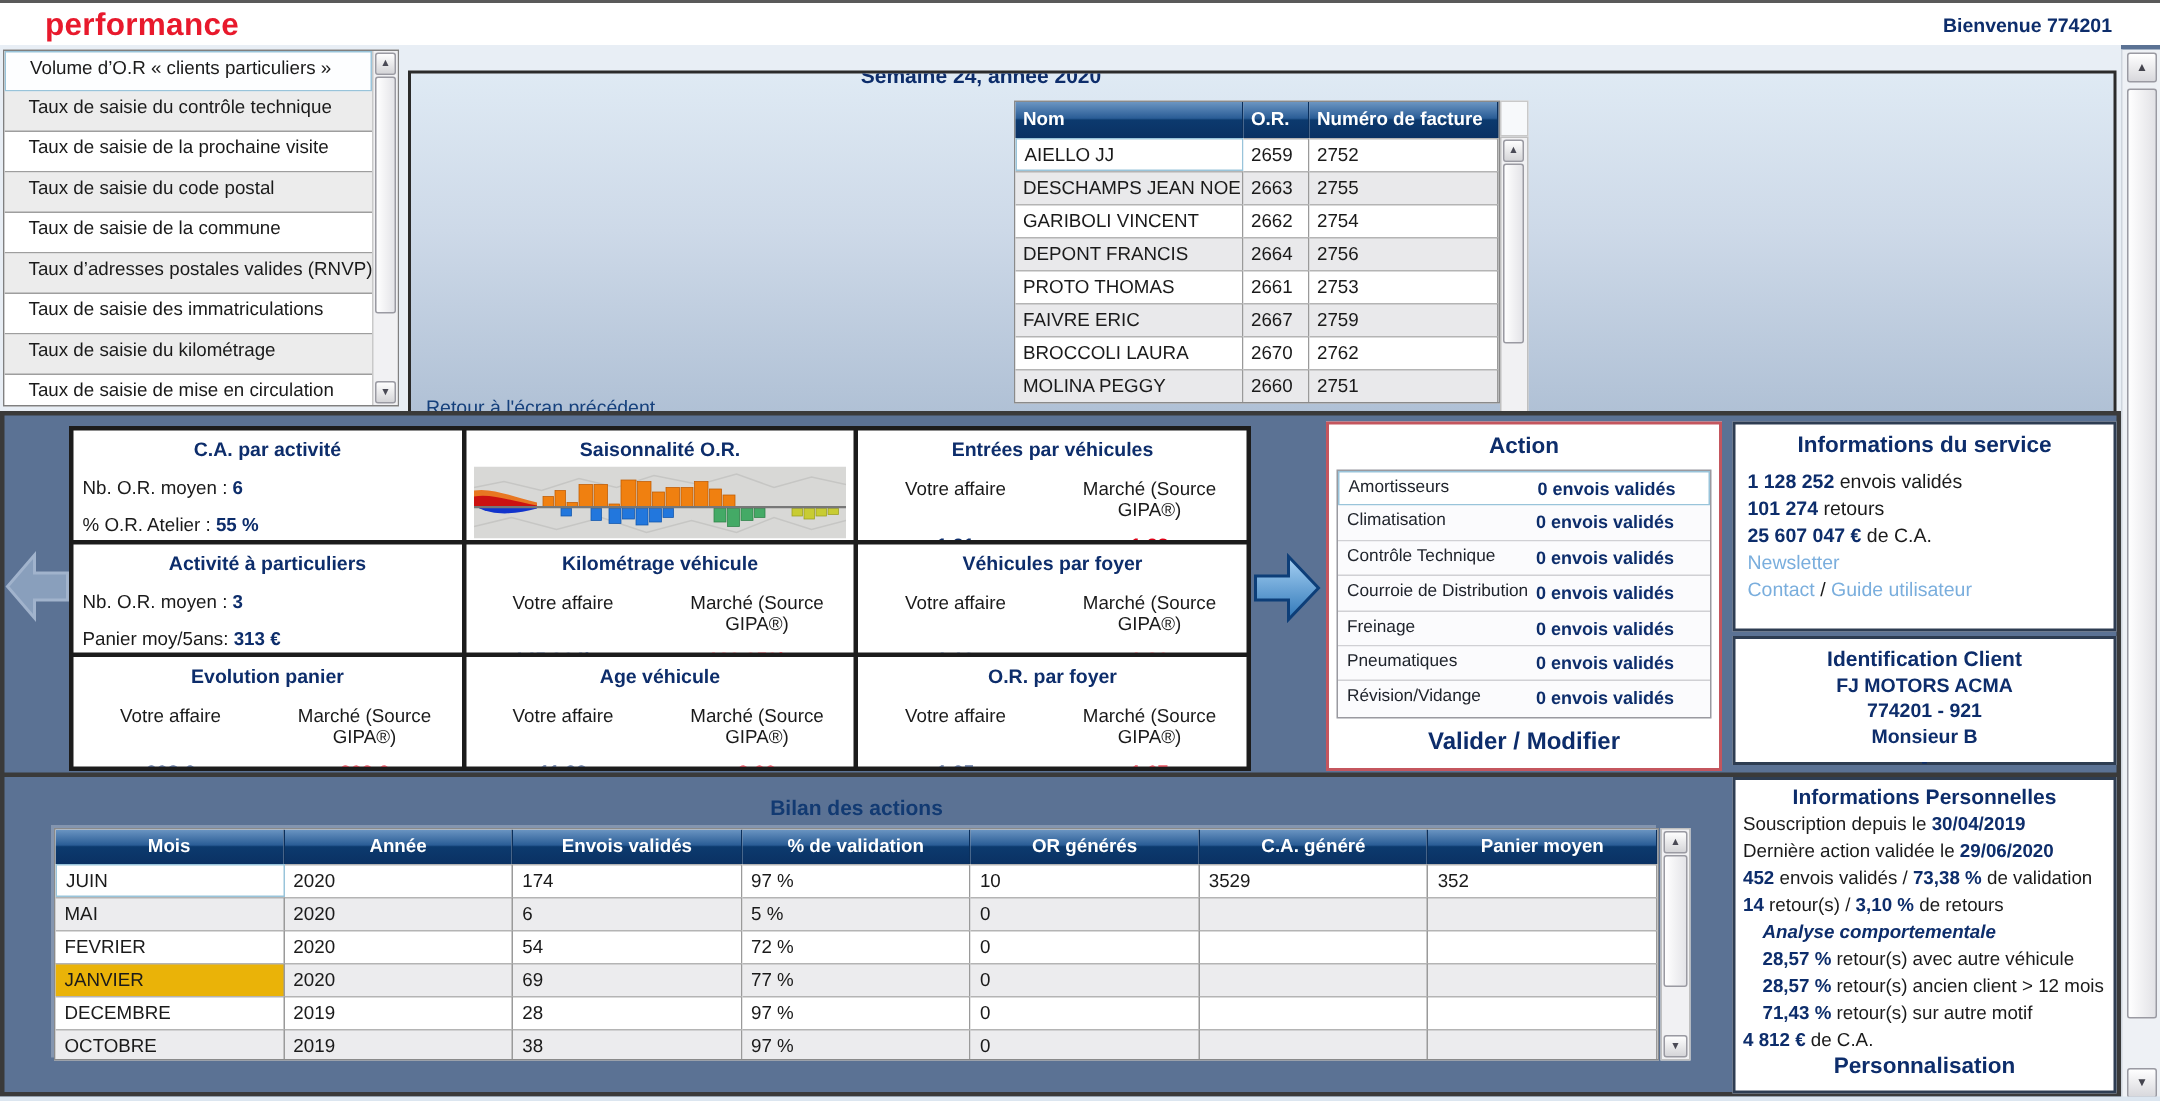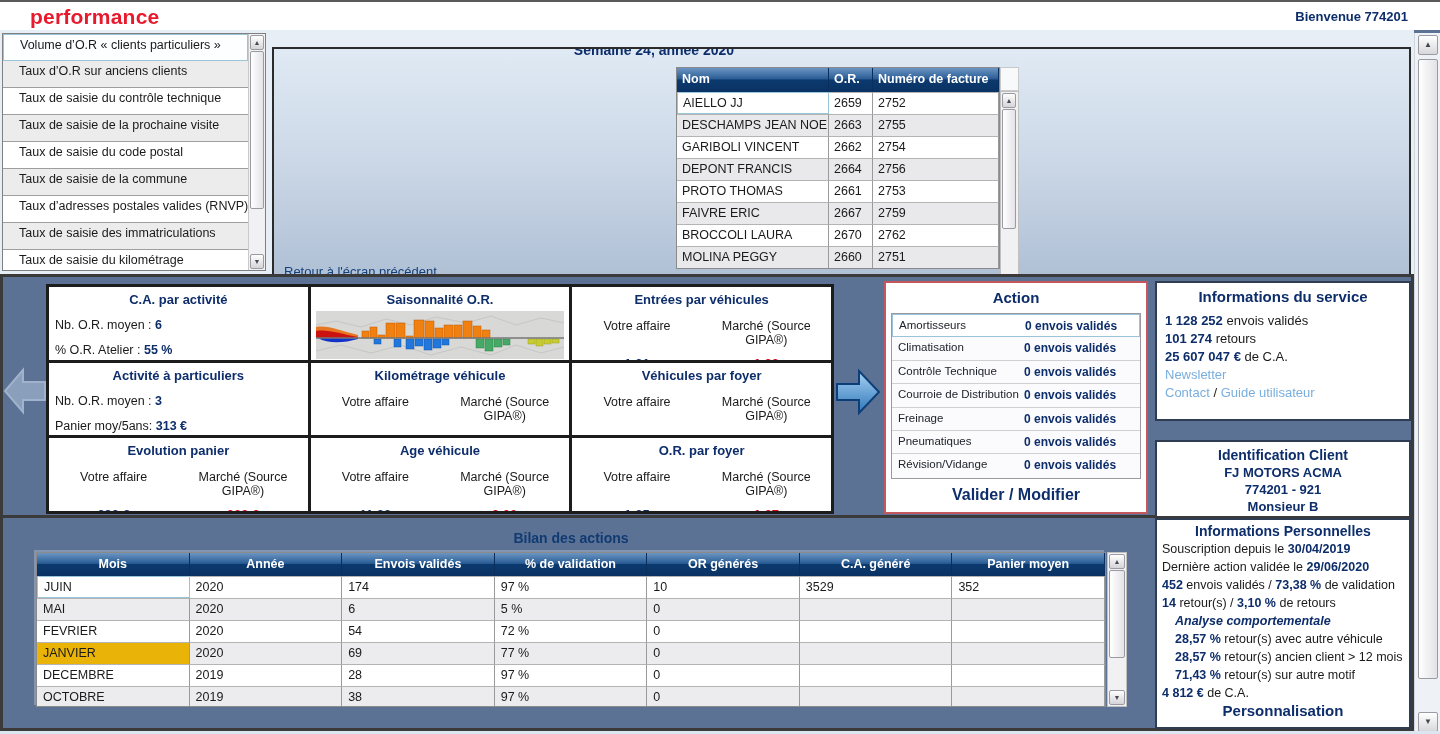--- a/index.html
+++ b/index.html
@@ -92,21 +92,21 @@
   .action-row:last-child { border-bottom:none; }
   .action-label { position:absolute; left:6px; top:4px; font-size:11.5px; color:#20242c; }
   .action-status { position:absolute; left:132px; top:4px; font-size:12px; font-weight:bold; color:#0d2d6b; }
   .action-row.focused { border:1px solid #99c4da; background:#fff; }
   .action-validate { position:absolute; left:0; right:0; bottom:8px; text-align:center;
                      font-size:16px; font-weight:bold; color:#0d2d6b; cursor:pointer; }
 
   
   .info-box { position:absolute; left:1155px; width:256px; background:#fff; border:2px solid #2e3d52; }
   .box-service { top:281px; height:140px; }
-  .box-client { top:440px; height:86px; }
+  .box-client { top:424px; height:86px; }
   .box-personal { top:518px; height:211px; }
   .box-title { text-align:center; font-weight:bold; font-size:15px; color:#0d2d6b; margin-top:5px; }
   .svc-line { margin:3px 0 0 8px; font-size:13px; }
   .svc-line b { color:#0d2d6b; }
   .link { color:#7aaedd; cursor:pointer; }
   .client-line { text-align:center; font-weight:bold; font-size:13px; color:#0d2d6b; margin-top:2px; }
 
   .pers-line { margin:1.5px 0 0 5px; font-size:12.5px; line-height:16.5px; }
   .pers-line b { color:#0d2d6b; }
   .pers-indent { margin-left:18px; }
@@ -136,21 +136,20 @@
   <div class="topbar">
     <div class="logo">performance</div>
     <div class="welcome">Bienvenue 774201</div>
   </div>
 
   <div class="upper">
 
     <div class="menu-list">
       <div class="menu-rows">
         <div class="menu-item focused">Volume d’O.R « clients particuliers »</div>
-        <div class="menu-item">Taux d’O.R sur anciens clients</div>
         <div class="menu-item">Taux de saisie du contrôle technique</div>
         <div class="menu-item">Taux de saisie de la prochaine visite</div>
         <div class="menu-item">Taux de saisie du code postal</div>
         <div class="menu-item">Taux de saisie de la commune</div>
         <div class="menu-item">Taux d’adresses postales valides (RNVP)</div>
         <div class="menu-item">Taux de saisie des immatriculations</div>
         <div class="menu-item">Taux de saisie du kilométrage</div>
         <div class="menu-item">Taux de saisie de mise en circulation</div>
         <div class="menu-item">Taux de saisie de la date de fin de garantie</div>
       </div>

